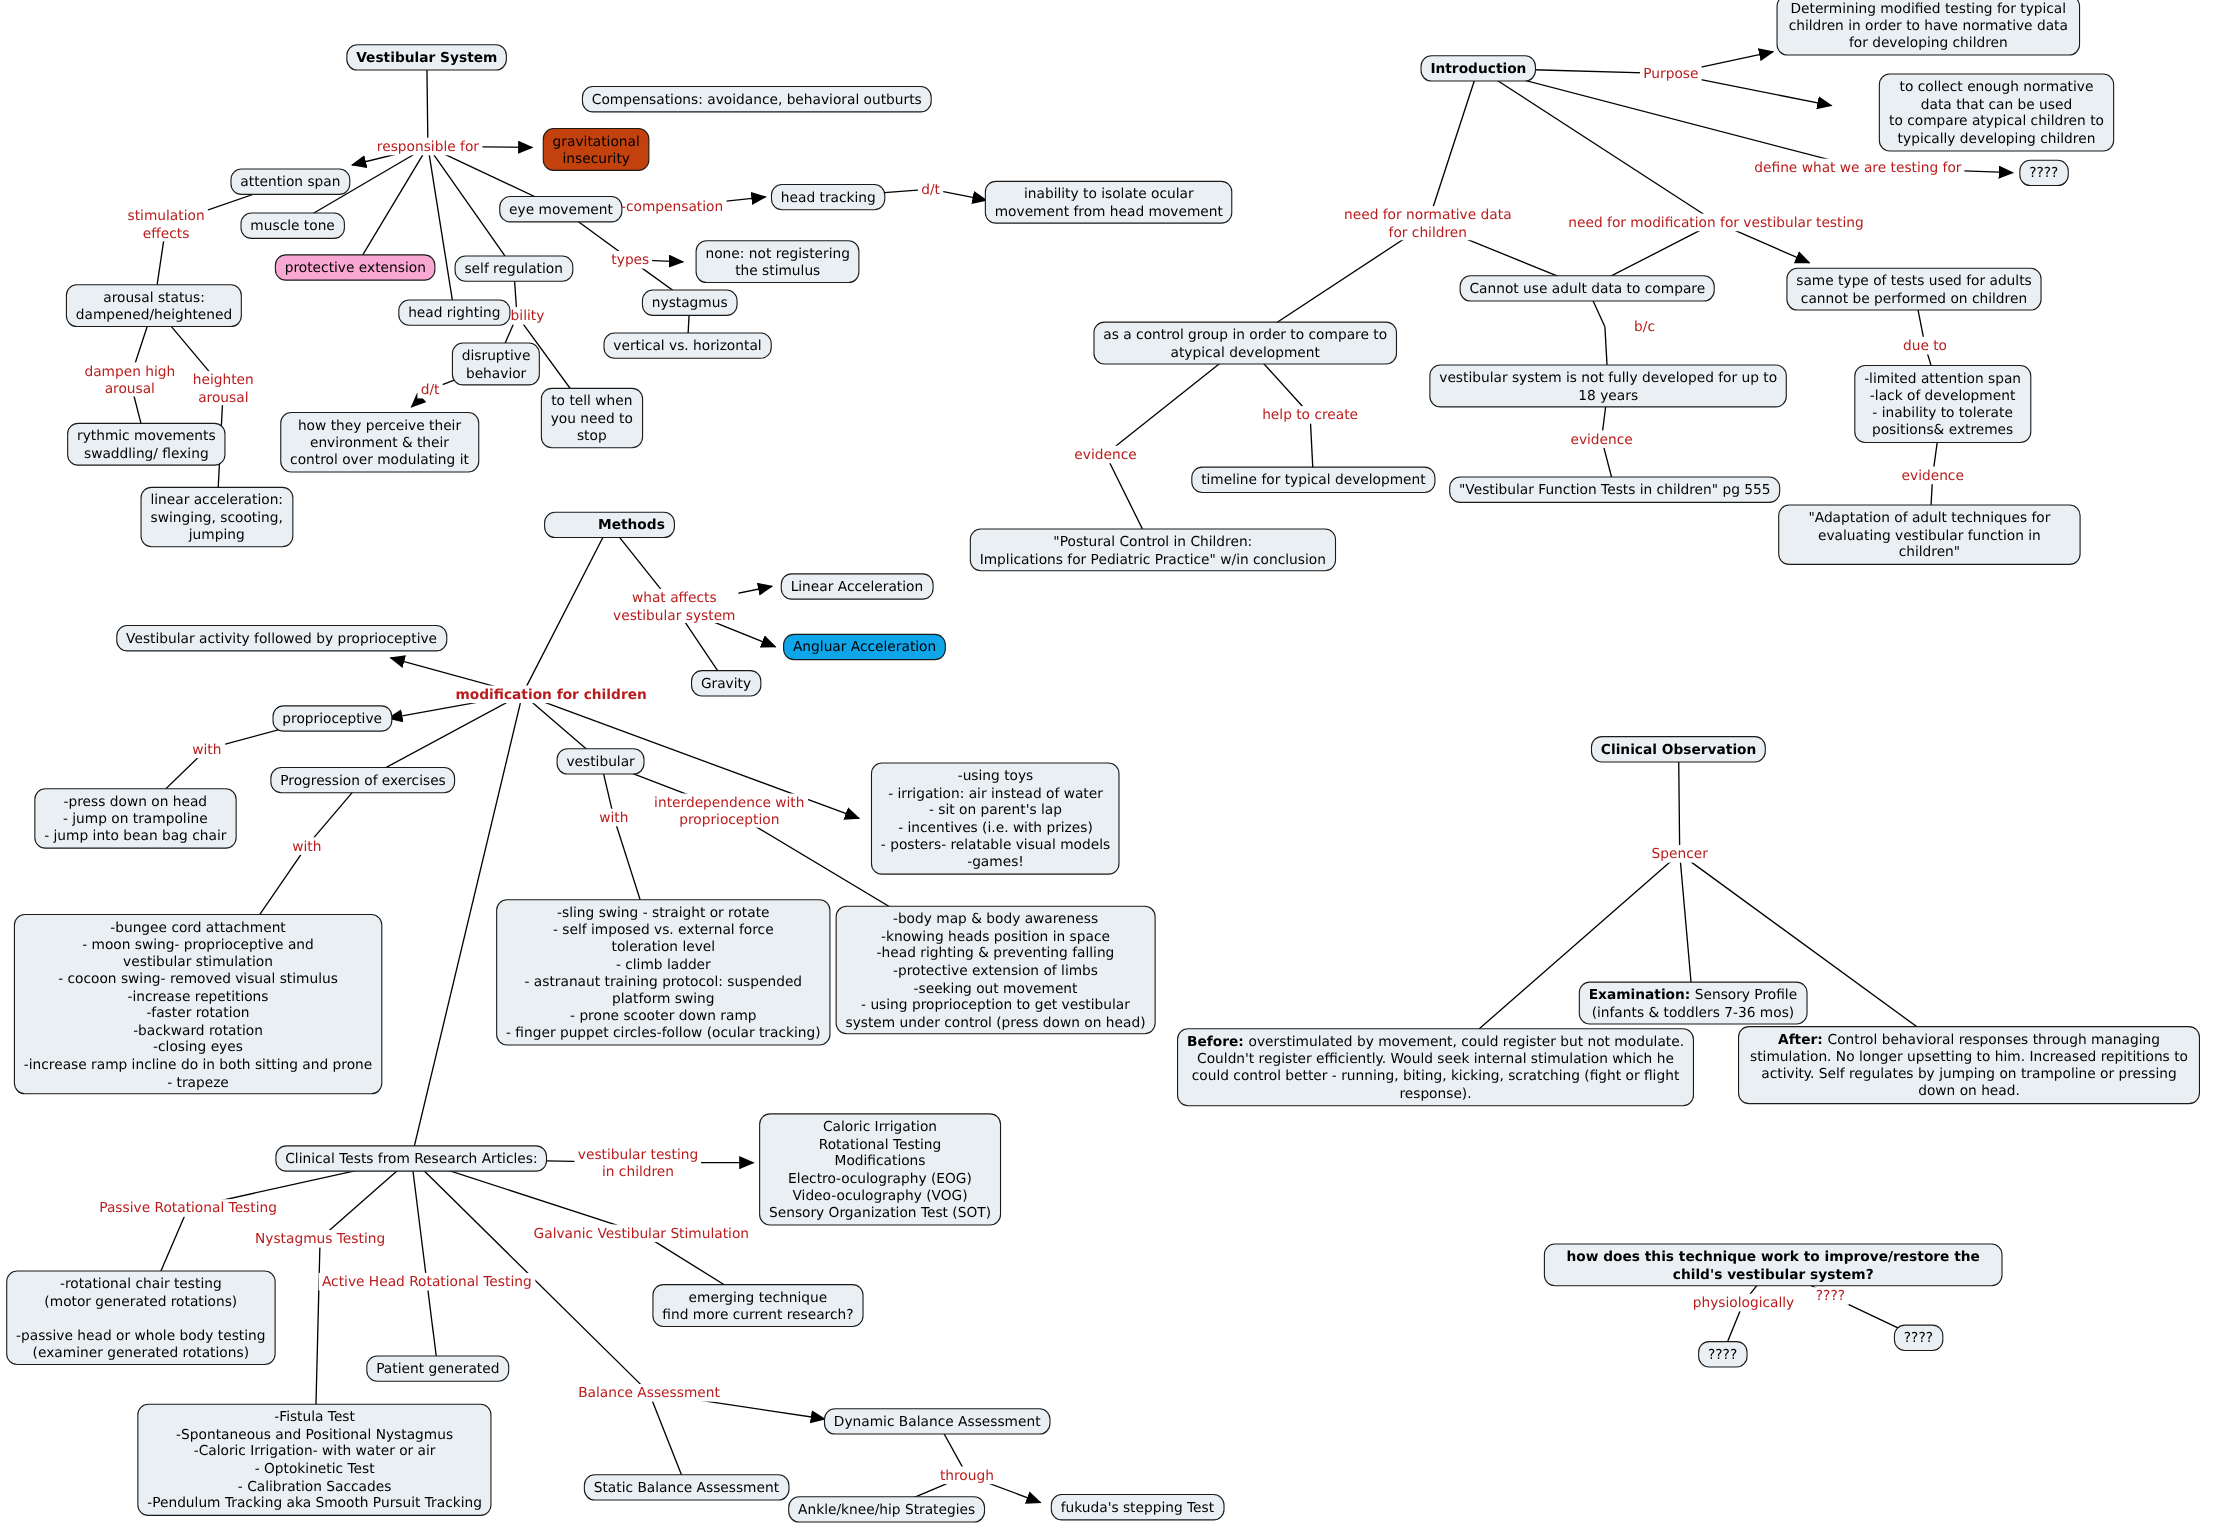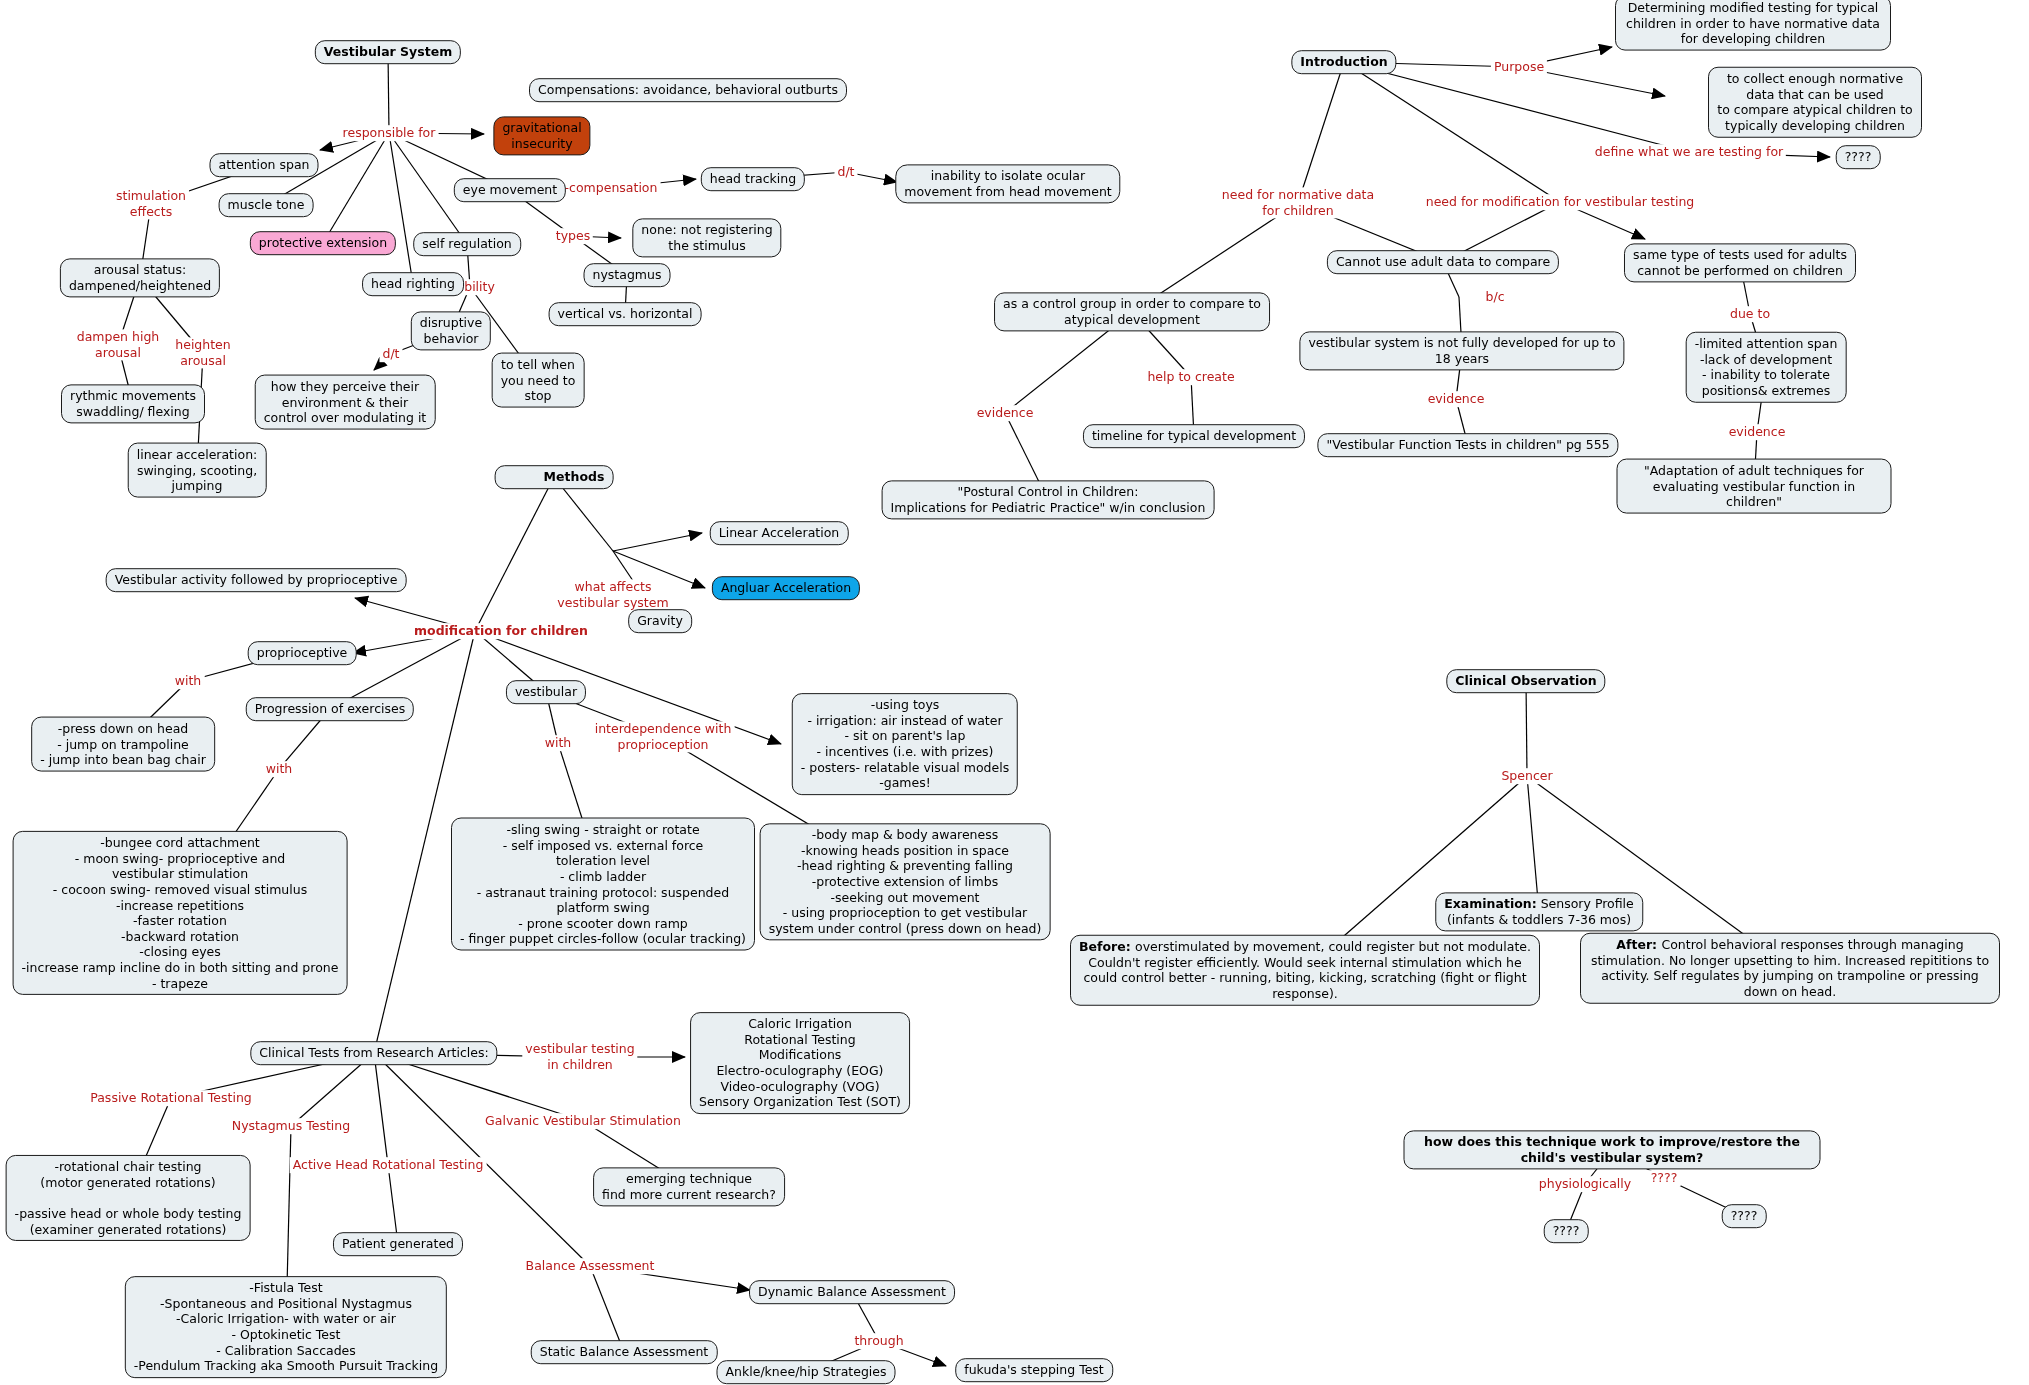--- a/index.html
+++ b/index.html
@@ -138,21 +138,21 @@
       <div class="lbl" style="left: 1689px; top: 152px;">define what we are testing for</div>
       <div class="lbl" style="left: 1298px; top: 203px;">need for normative data
 for children</div>
       <div class="lbl" style="left: 1560px; top: 202px;">need for modification for vestibular testing</div>
       <div class="lbl" style="left: 1459px; top: 297px; margin-left: 36px;">b/c</div>
       <div class="lbl" style="left: 1750px; top: 314px;">due to</div>
       <div class="lbl" style="left: 1005px; top: 413px;">evidence</div>
       <div class="lbl" style="left: 1191px; top: 377px;">help to create</div>
       <div class="lbl" style="left: 1456px; top: 399px;">evidence</div>
       <div class="lbl" style="left: 1757px; top: 432px;">evidence</div>
-      <div class="lbl" style="left: 613px; top: 551px; margin-top: 44px;">what affects
+      <div class="lbl" style="left: 613px; top: 551px;">what affects
 vestibular system</div>
       <div class="lbl" style="left: 501px; top: 631px; font-weight: bold;">modification for children</div>
       <div class="lbl" style="left: 188px; top: 681px;">with</div>
       <div class="lbl" style="left: 279px; top: 769px;">with</div>
       <div class="lbl" style="left: 558px; top: 743px;">with</div>
       <div class="lbl" style="left: 663px; top: 737px;">interdependence with
 proprioception</div>
       <div class="lbl" style="left: 580px; top: 1057px;">vestibular testing
 in children</div>
       <div class="lbl" style="left: 171px; top: 1098px;">Passive Rotational Testing</div>
@@ -170,21 +170,21 @@
       <div class="node" style="left: 688px; top: 90px; background: rgb(233, 239, 242);">Compensations: avoidance, behavioral outburts</div>
       <div class="node" style="left: 542px; top: 136px; background: #c2410c;">gravitational
 insecurity</div>
       <div class="node" style="left: 264px; top: 165px; background: rgb(233, 239, 242);">attention span</div>
       <div class="node" style="left: 266px; top: 205px; background: rgb(233, 239, 242);">muscle tone</div>
       <div class="node" style="left: 323px; top: 243px; background: #f9a8d4;">protective extension</div>
       <div class="node" style="left: 467px; top: 244px; background: rgb(233, 239, 242);">self regulation</div>
       <div class="node" style="left: 413px; top: 284px; background: rgb(233, 239, 242);">head righting</div>
       <div class="node" style="left: 510px; top: 190px; background: rgb(233, 239, 242);">eye movement</div>
       <div class="node" style="left: 753px; top: 179px; background: rgb(233, 239, 242);">head tracking</div>
-      <div class="node" style="left: 1008px; top: 184px; background: rgb(233, 239, 242); border-radius: 12px;">inability to isolate ocular
+      <div class="node" style="left: 1008px; top: 184px; background: rgb(233, 239, 242);">inability to isolate ocular
 movement from head movement</div>
       <div class="node" style="left: 707px; top: 238px; background: rgb(233, 239, 242);">none: not registering
 the stimulus</div>
       <div class="node" style="left: 627px; top: 275px; background: rgb(233, 239, 242);">nystagmus</div>
       <div class="node" style="left: 625px; top: 314px; background: rgb(233, 239, 242);">vertical vs. horizontal</div>
       <div class="node" style="left: 140px; top: 278px; background: rgb(233, 239, 242);">arousal status:
 dampened/heightened</div>
       <div class="node" style="left: 133px; top: 404px; background: rgb(233, 239, 242);">rythmic movements
 swaddling/ flexing</div>
       <div class="node" style="left: 197px; top: 470px; background: rgb(233, 239, 242);">linear acceleration:

